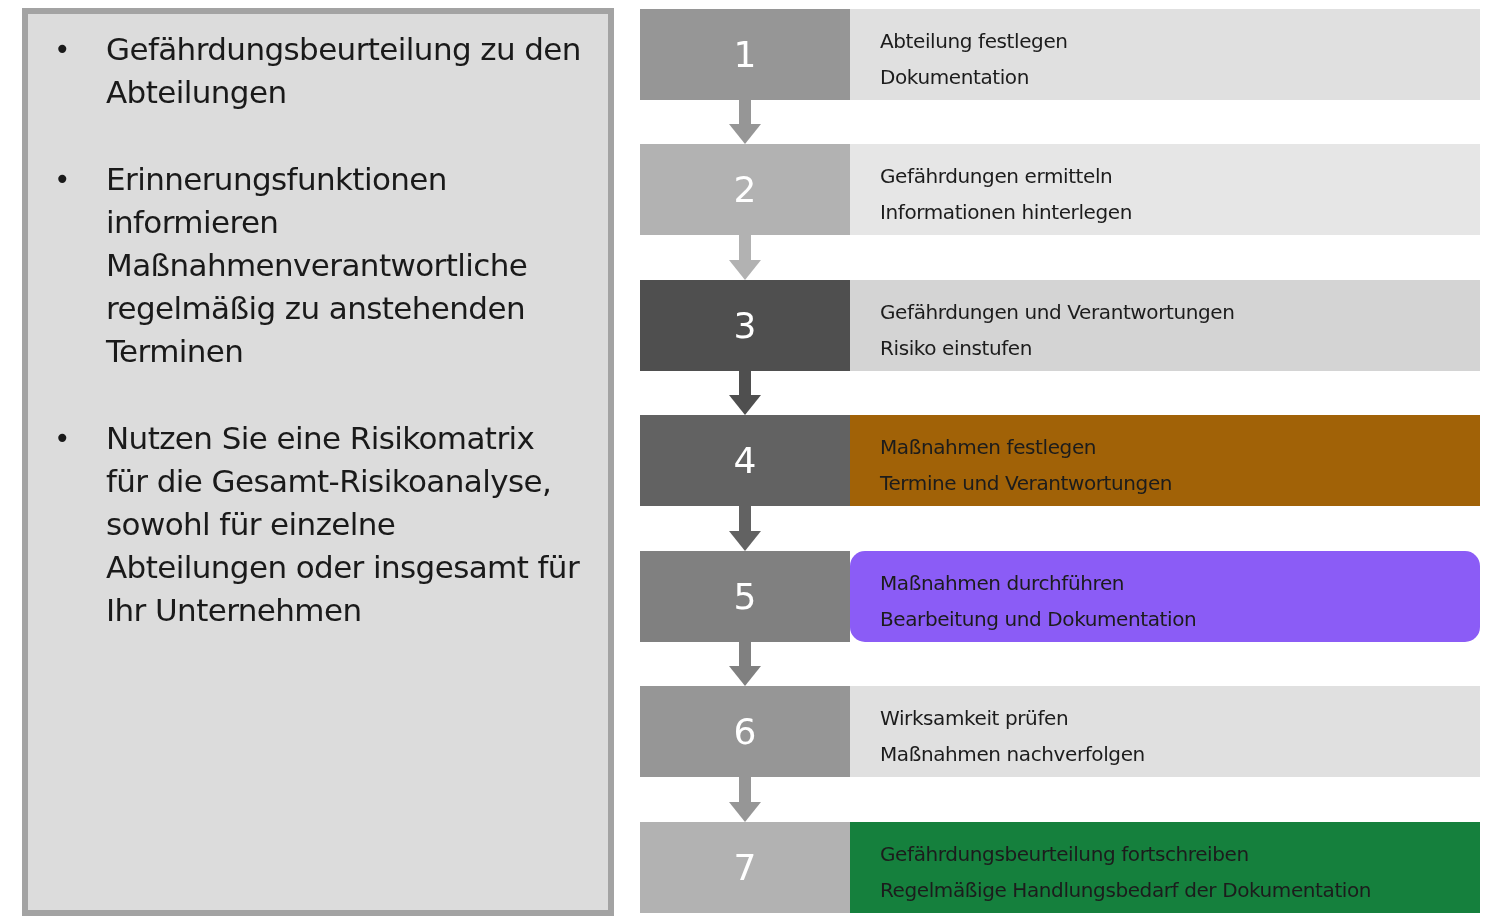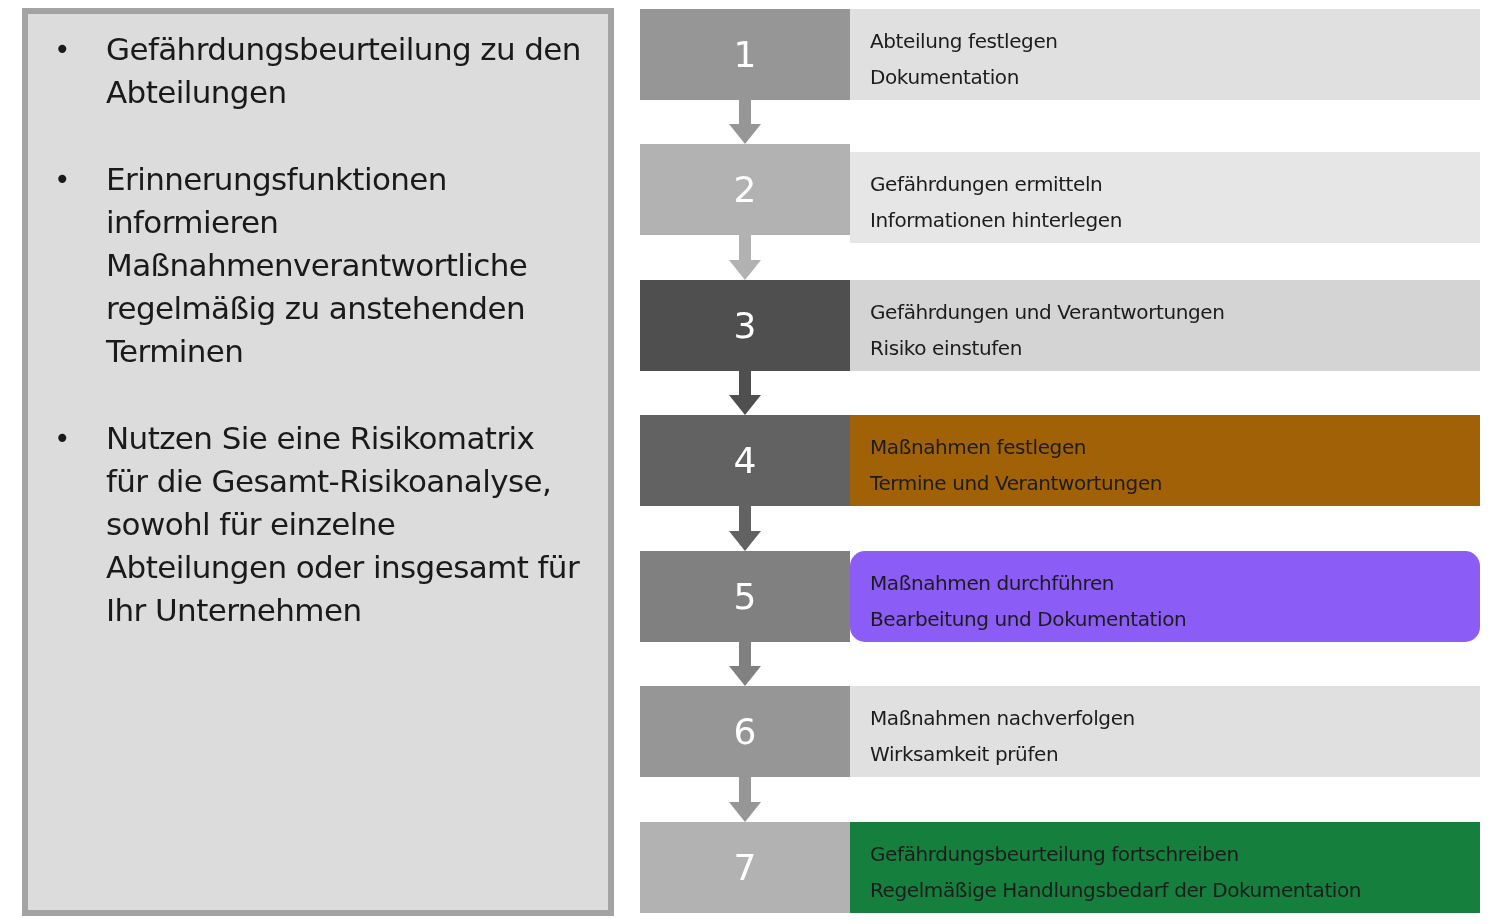--- a/index.html
+++ b/index.html
@@ -16,21 +16,21 @@
     .bullets { list-style:none; margin:0; padding:0; position:absolute; left:14px; top:14px; width:540px; }
     .bullet { position:relative; padding-left:64px; font-size:31px; line-height:43px; letter-spacing:-0.6px; margin-bottom:44px; }
     .bullet .dot { position:absolute; left:12px; top:0; font-size:28px; }
     .steps { position:absolute; left:640px; top:0; width:840px; height:924px; }
     .step { position:absolute; left:0; width:840px; height:91px; display:flex; }
     .num {
       width:210px; height:91px; color:#ffffff; font-size:36px;
       display:flex; align-items:center; justify-content:center;
     }
     .txt {
-      flex:1; height:91px; box-sizing:border-box; padding:14px 0 0 20px;
+      flex:1; height:91px; box-sizing:border-box; padding:14px 0 0 30px;
       font-size:20px; line-height:36px; letter-spacing:-0.4px; color:#1c1c1c;
     }
     .arrow { position:absolute; left:89px; width:32px; }
     .arrow .shaft { position:absolute; left:10px; top:0; width:12px; }
     .arrow .head { position:absolute; left:0; width:0; height:0;
       border-left:16px solid transparent; border-right:16px solid transparent; }
   </style>
 </head>
 <body>
 
@@ -58,21 +58,21 @@
         <div>Abteilung festlegen</div>
         <div>Dokumentation</div>
       </div>
     </div>
     <div class="arrow" style="top: 100px; height: 44px;">
       <div class="shaft" style="height: 24px; background: rgb(150, 150, 150);"></div>
       <div class="head" style="top: 24px; border-top: 20px solid rgb(150, 150, 150);"></div>
     </div>
     <div class="step" style="top: 144px;">
       <div class="num" style="background: rgb(178, 178, 178);">2</div>
-      <div class="txt" style="background: rgb(230, 230, 230); margin-top: 8px;">
+      <div class="txt" style="background: rgb(230, 230, 230);">
         <div>Gefährdungen ermitteln</div>
         <div>Informationen hinterlegen</div>
       </div>
     </div>
     <div class="arrow" style="top: 235px; height: 45px;">
       <div class="shaft" style="height: 25px; background: rgb(178, 178, 178);"></div>
       <div class="head" style="top: 25px; border-top: 20px solid rgb(178, 178, 178);"></div>
     </div>
     <div class="step" style="top: 280px;">
       <div class="num" style="background: rgb(79, 79, 79);">3</div>
@@ -103,22 +103,22 @@
         <div>Bearbeitung und Dokumentation</div>
       </div>
     </div>
     <div class="arrow" style="top: 642px; height: 44px;">
       <div class="shaft" style="height: 24px; background: rgb(128, 128, 128);"></div>
       <div class="head" style="top: 24px; border-top: 20px solid rgb(128, 128, 128);"></div>
     </div>
     <div class="step" style="top: 686px;">
       <div class="num" style="background: rgb(150, 150, 150);">6</div>
       <div class="txt" style="background: rgb(224, 224, 224);">
+        <div>Wirksamkeit prüfen</div>
         <div>Maßnahmen nachverfolgen</div>
-        <div>Wirksamkeit prüfen</div>
       </div>
     </div>
     <div class="arrow" style="top: 777px; height: 45px;">
       <div class="shaft" style="height: 25px; background: rgb(150, 150, 150);"></div>
       <div class="head" style="top: 25px; border-top: 20px solid rgb(150, 150, 150);"></div>
     </div>
     <div class="step" style="top: 822px;">
       <div class="num" style="background: rgb(178, 178, 178);">7</div>
       <div class="txt" style="background: #15803d;">
         <div>Gefährdungsbeurteilung fortschreiben</div>

